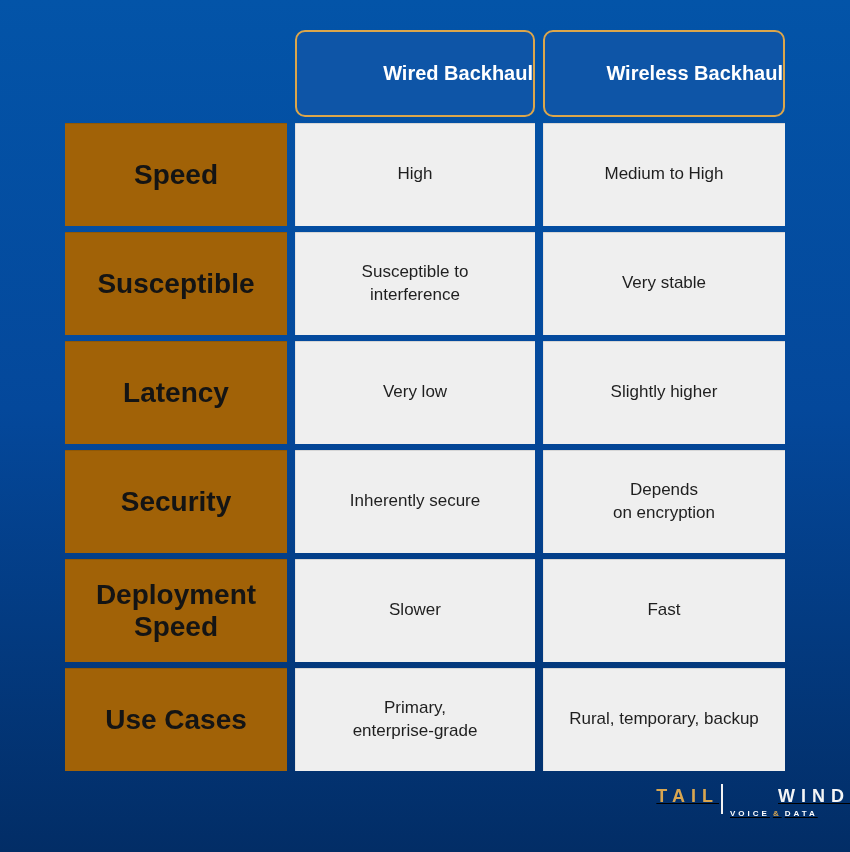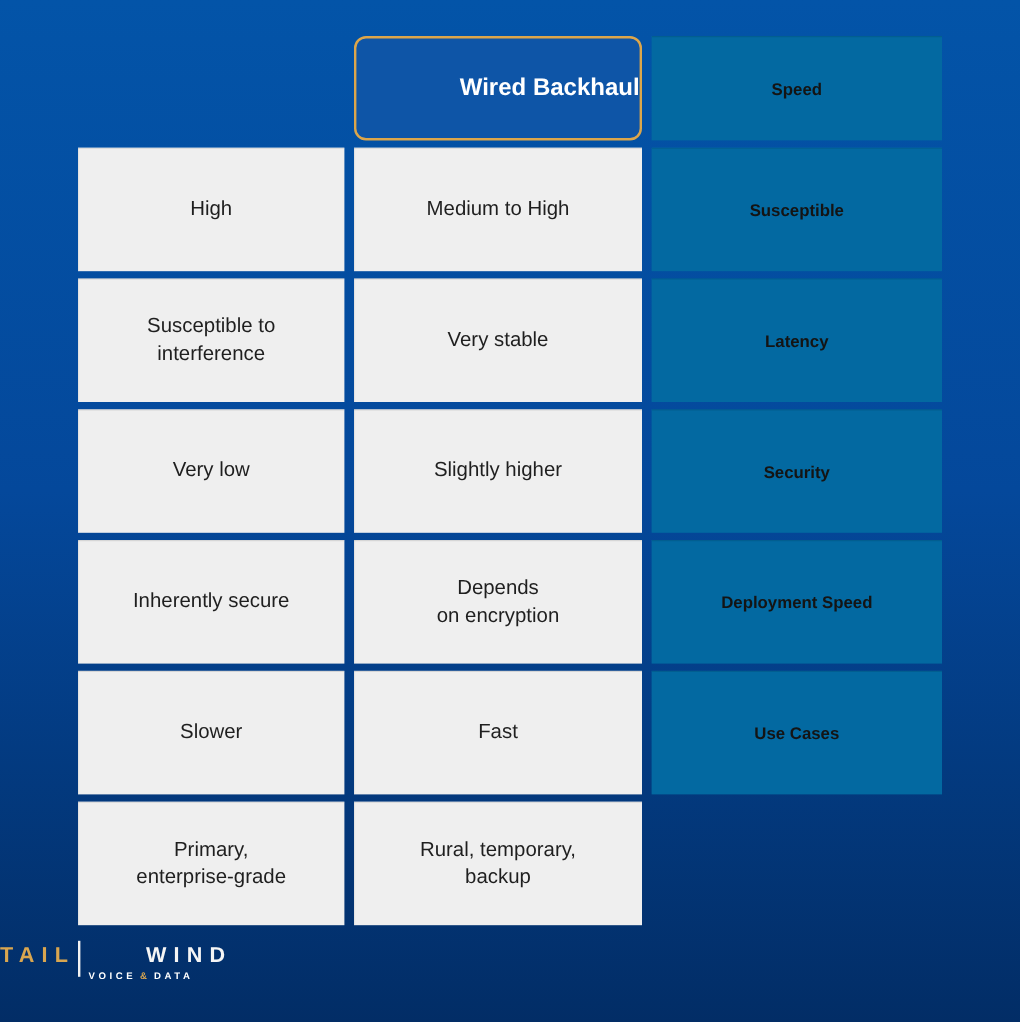--- a/index.html
+++ b/index.html
@@ -25,23 +25,23 @@
     border-radius: 10px;
     background: #0E55A7;
     color: #FFFFFF;
     font-size: 20px;
     font-weight: bold;
     display: flex; align-items: center; justify-content: flex-end;
     text-align: center;
   }
 
   .row-label {
-    background: #0369a1;
+    background: #a16207;
     color: #141414;
-    font-size: 14px;
+    font-size: 28px;
     font-weight: bold;
     display: flex; align-items: center; justify-content: center;
     text-align: center;
     box-shadow: inset 0 1px 0 rgba(0,0,0,0.10);
   }
 
   .cell {
     background: #EFEFEF;
     color: #1F1F1F;
     font-size: 17px;
@@ -50,21 +50,21 @@
     text-align: center;
     white-space: pre-line;
     box-shadow: inset 0 1px 0 rgba(0,0,0,0.10), inset 1px 0 0 rgba(0,0,0,0.05);
     padding: 4px 26px;
     box-sizing: border-box;
   }
 
   .footer {
     position: absolute;
     left: 0; right: 0; top: 784px;
-    display: flex; justify-content: flex-start;
+    display: flex; justify-content: flex-end; text-decoration: underline;
   }
   .logo-row { display: flex; align-items: stretch; }
   .brand-gold {
     color: #D9A650;
     font-weight: bold;
     font-size: 18px;
     letter-spacing: 6px;
     line-height: 24px;
   }
   .logo-divider {
@@ -91,20 +91,23 @@
   }
   .tagline .amp { color: #D9A650; margin: 0 3px; }
 </style>
 </head>
 <body>
 
 <div class="grid">
   <div></div>
   <div class="col-header">
     <span>Wired Backhaul</span>
+  </div>
+  <div class="col-header">
+    <span>Wireless Backhaul</span>
   </div>
 
   <div class="row-label">Speed</div>
   <div class="cell">High</div>
   <div class="cell">Medium to High</div>
 
   <div class="row-label">Susceptible</div>
   <div class="cell">Susceptible to
 interference</div>
   <div class="cell">Very stable</div>

